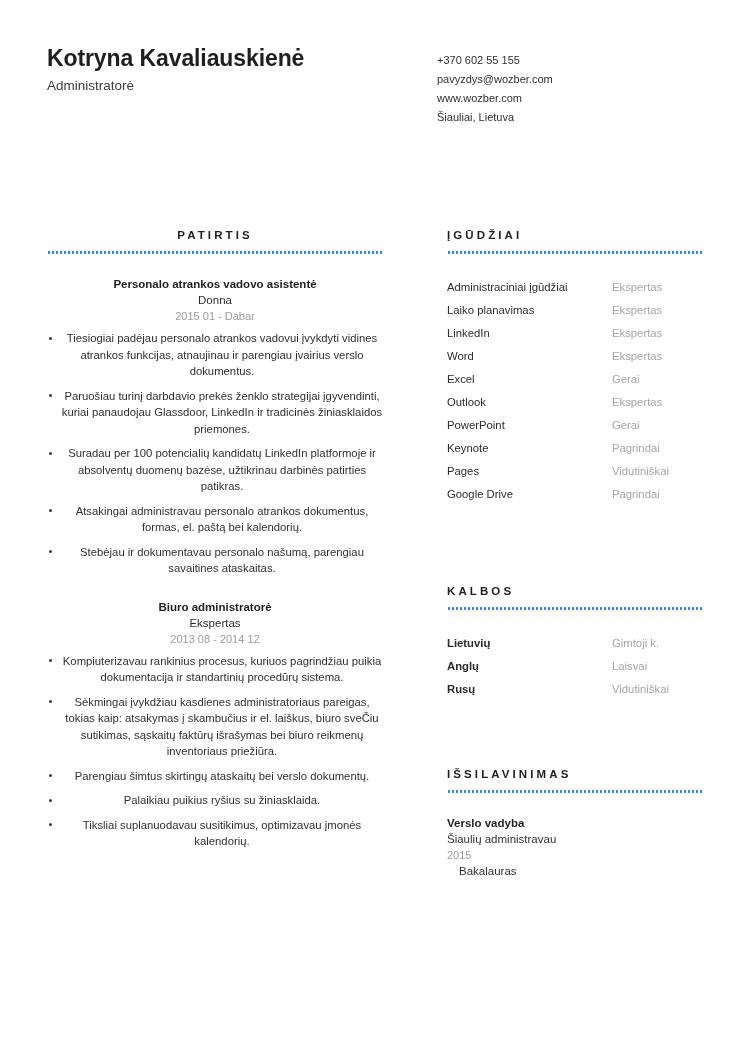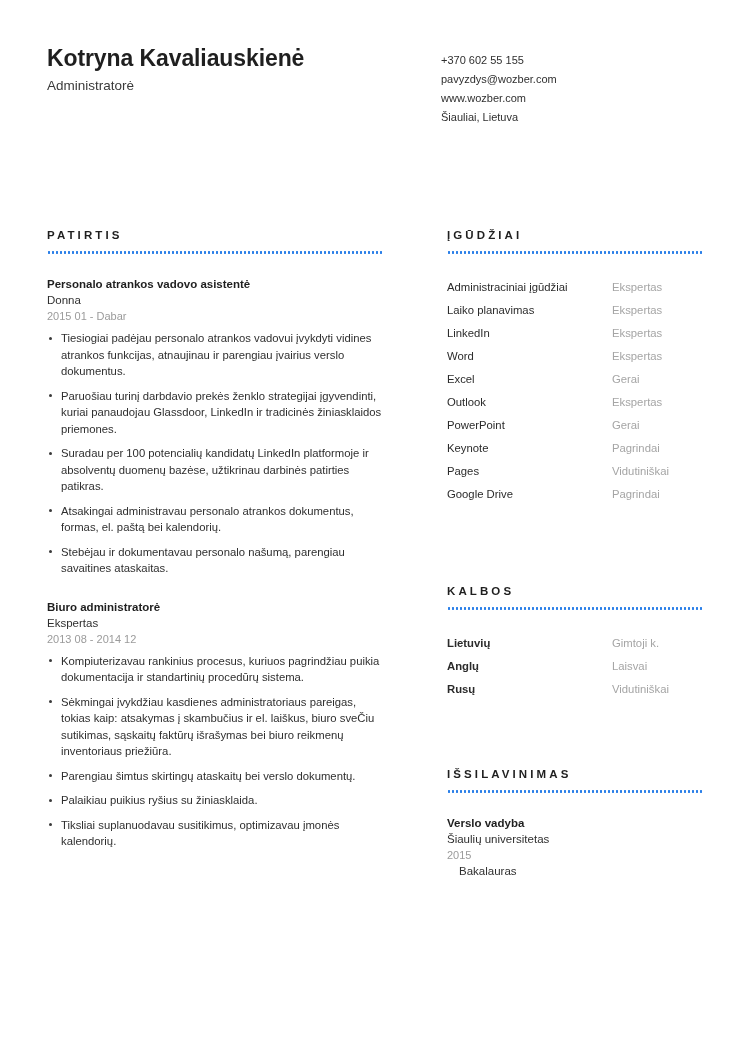--- a/index.html
+++ b/index.html
@@ -22,21 +22,20 @@
     padding: 0;
   }
 
   
   .header {
     position: absolute;
     left: 47px;
     top: 44px;
     right: 45px;
     display: flex;
-    justify-content: space-between;
     align-items: flex-start;
   }
   .identity { width: 390px; }
   .name {
     font-size: 23px;
     font-weight: bold;
     letter-spacing: -0.1px;
     color: #1f1f1f;
     line-height: 28px;
   }
@@ -57,20 +56,21 @@
     line-height: 19px;
     white-space: nowrap;
   }
 
   
   .col-left {
     position: absolute;
     left: 47px;
     top: 228px;
     width: 336px;
+    text-align: center;
   }
   .col-right {
     position: absolute;
     left: 447px;
     top: 228px;
     width: 256px;
   }
 
   
   .section { margin-bottom: 0; }
@@ -311,21 +311,21 @@
     </div>
 
     <div class="gap-issil"></div>
 
     <div class="section">
       <div class="section-title">IŠSILAVINIMAS</div>
       <div class="divider"></div>
       <div class="edu-list">
         <div class="edu-item">
           <div class="edu-degree">Verslo vadyba</div>
-          <div class="edu-school">Šiaulių universitetas</div>
+          <div class="edu-school">Šiaulių administravau</div>
           <div class="edu-year">2015</div>
           <div class="edu-level">Bakalauras</div>
         </div>
       </div>
     </div>
 
   </div>
 
 </div>
 

